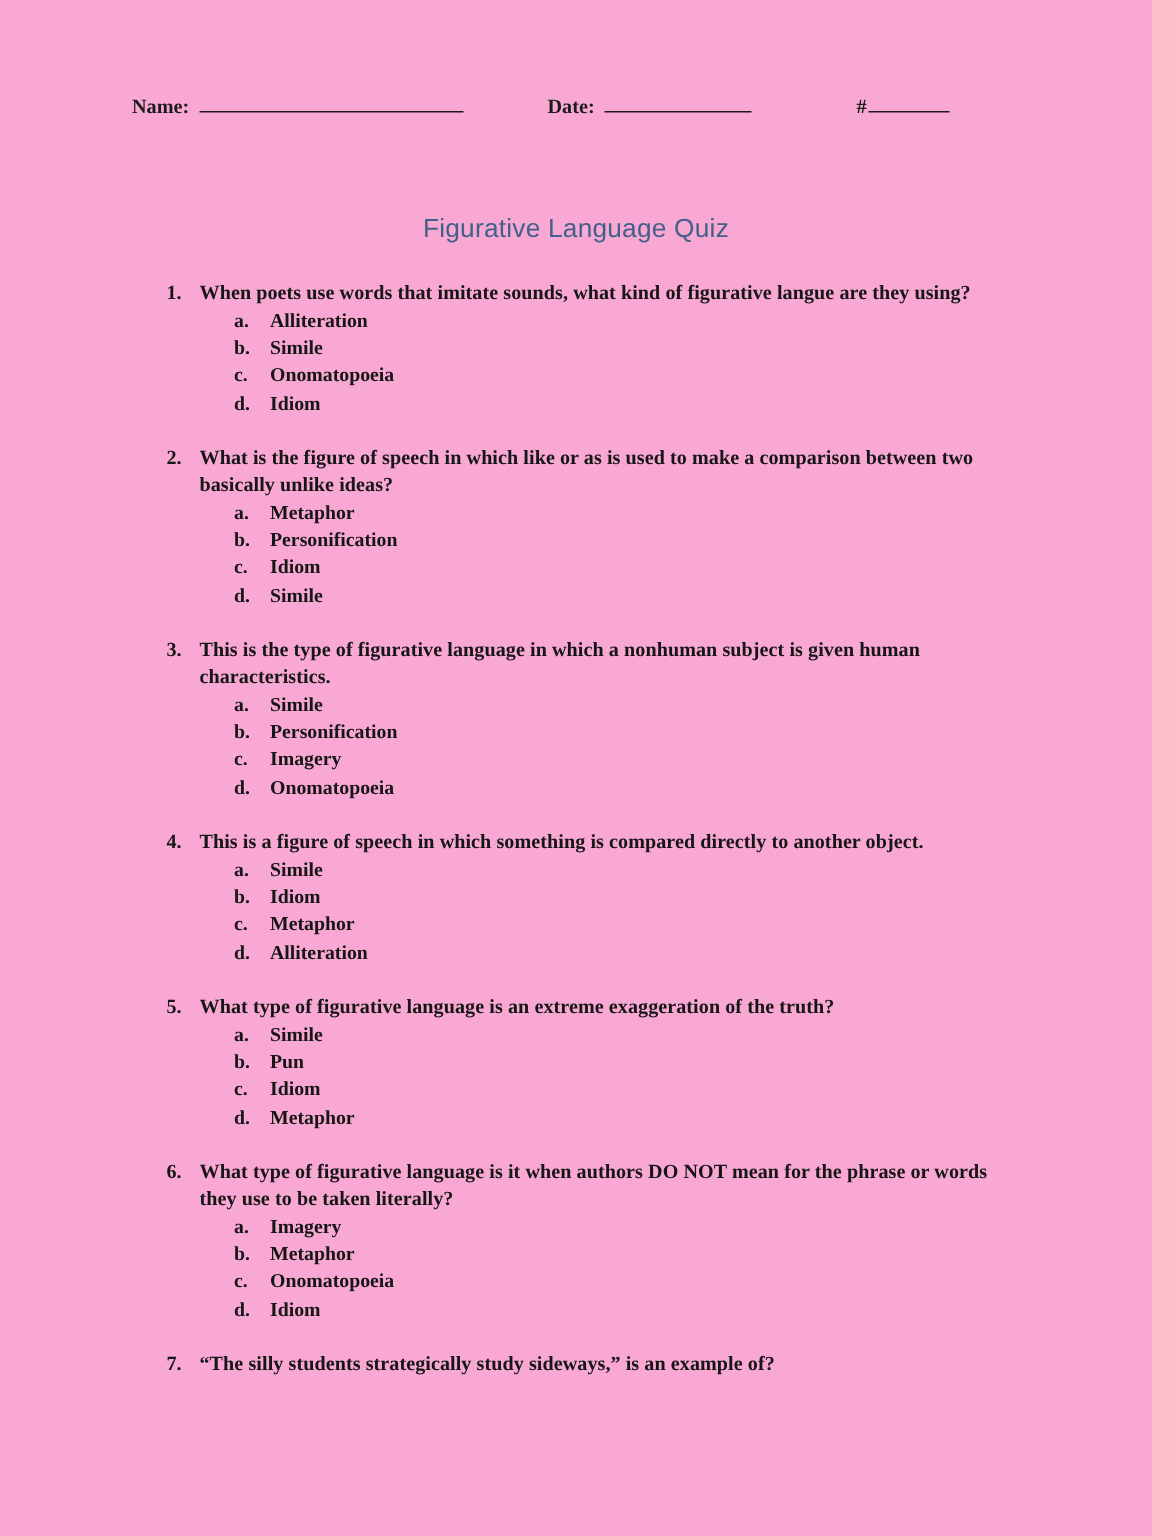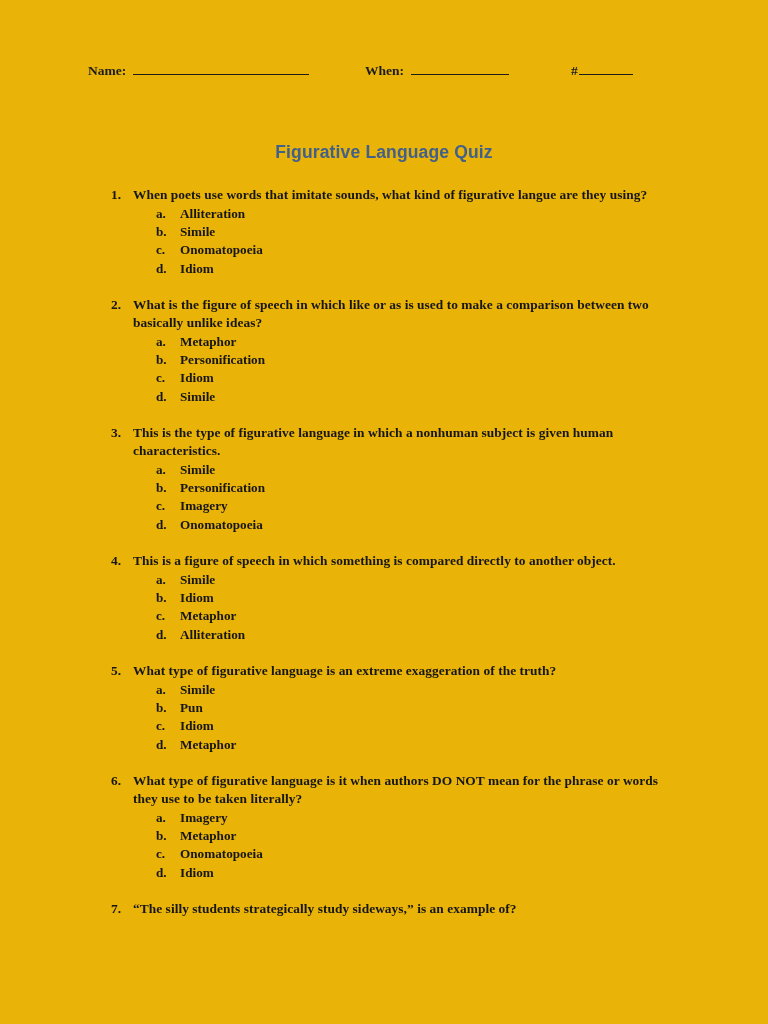--- a/index.html
+++ b/index.html
@@ -15,21 +15,21 @@
     overflow: hidden;
     font-family: "Liberation Serif", "DejaVu Serif", serif;
     color: #1a1a1a;
     -webkit-font-smoothing: antialiased;
   }
 
   .page {
     position: relative;
     width: 768px;
     height: 1024px;
-    background: #eab308;
+    background: #f9a8d4;
     box-sizing: border-box;
   }
 
   
   .header-row {
     position: absolute;
     left: 0;
     top: 62px;
     width: 768px;
     height: 22px;
@@ -62,21 +62,21 @@
   .field-num .field-label { margin-right: 1px; }
 
   
   .quiz-title {
     position: absolute;
     left: 0;
     top: 142px;
     width: 768px;
     text-align: center;
     font-family: "Liberation Sans", "DejaVu Sans", sans-serif;
-    font-weight: bold;
+    font-weight: normal;
     font-size: 17.5px;
     letter-spacing: 0.15px;
     color: #41608a;
   }
 
   
   .questions {
     position: absolute;
     left: 0;
     top: 186px;
@@ -133,21 +133,21 @@
 <body>
 
 <div class="page">
 
   <div class="header-row">
     <div class="field field-name">
       <span class="field-label">Name:</span>
       <span class="blank-line blank-name"></span>
     </div>
     <div class="field field-date">
-      <span class="field-label">When:</span>
+      <span class="field-label">Date:</span>
       <span class="blank-line blank-date"></span>
     </div>
     <div class="field field-num">
       <span class="field-label">#</span>
       <span class="blank-line blank-num"></span>
     </div>
   </div>
 
   <div class="quiz-title">Figurative Language Quiz</div>
 

